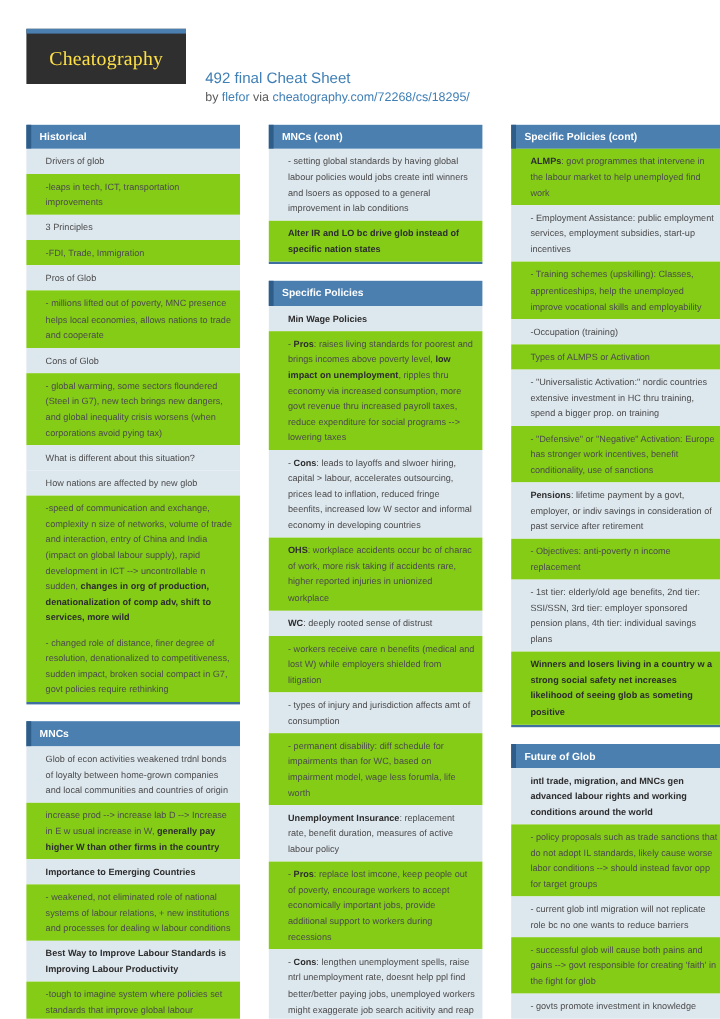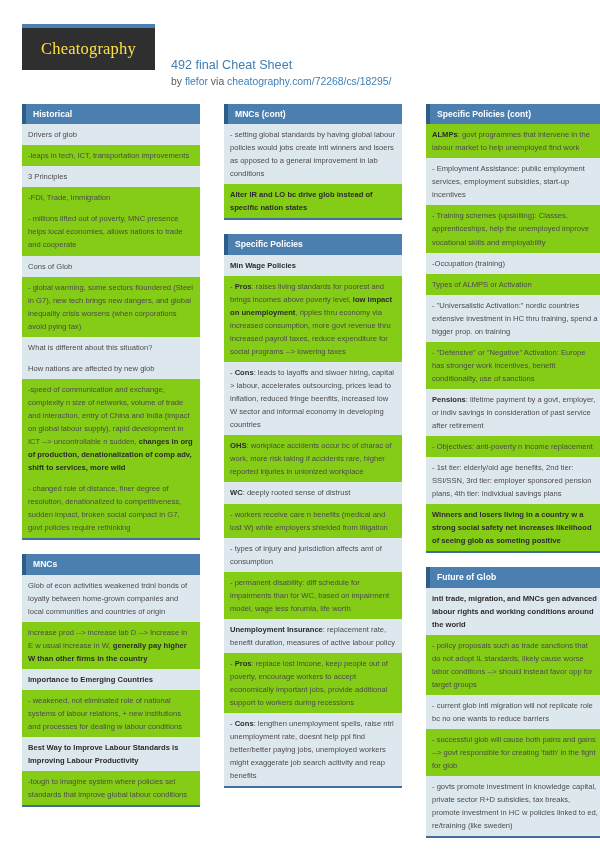--- a/index.html
+++ b/index.html
@@ -60,21 +60,21 @@
     border-left: 4px solid #2f5d8a;
     color: #ffffff;
     font-size: 8.6px;
     font-weight: bold;
     padding: 5px 6px 5px 7px;
     line-height: 1.2;
   }
   .row {
     font-size: 7.6px;
     line-height: 1.72;
-    padding: 4px 6px 4px 6px;
+    padding: 4px 6px 4px 16px;
     color: #4c4c4c;
   }
   .row.alt { background: #dde7ee; }
   .row.plain { background: #84cc16; }
   .row b, .row strong { color: #2d2d2d; font-weight: bold; }
   .row.strongrow { color: #2d2d2d; font-weight: bold; }
 
   
   .footer {
     display: flex;
@@ -103,20 +103,21 @@
   </div>
 
   <div class="columns" id="columns">
       <div class="col">
         <div class="section">
           <div class="section-header">Historical</div>
           <div class="row alt">Drivers of glob</div>
           <div class="row plain">-leaps in tech, ICT, transportation improvements</div>
           <div class="row alt">3 Principles</div>
           <div class="row plain">-FDI, Trade, Immigration</div>
+          <div class="row alt">Pros of Glob</div>
           <div class="row plain">- millions lifted out of poverty, MNC presence helps local economies, allows nations to trade and cooperate</div>
           <div class="row alt">Cons of Glob</div>
           <div class="row plain">- global warming, some sectors floundered (Steel in G7), new tech brings new dangers, and global inequality crisis worsens (when corporations avoid pying tax)</div>
           <div class="row alt">What is different about this situation?</div>
           <div class="row alt">How nations are affected by new glob</div>
           <div class="row plain">-speed of communication and exchange, complexity n size of networks, volume of trade and interaction, entry of China and India (impact on global labour supply), rapid development in ICT --&gt; uncontrollable n sudden, <b>changes in org of production, denationalization of comp adv, shift to services, more wild</b></div>
           <div class="row plain">- changed role of distance, finer degree of resolution, denationalized to competitiveness, sudden impact, broken social compact in G7, govt policies require rethinking</div>
         </div>
         <div class="section">
           <div class="section-header">MNCs</div>

